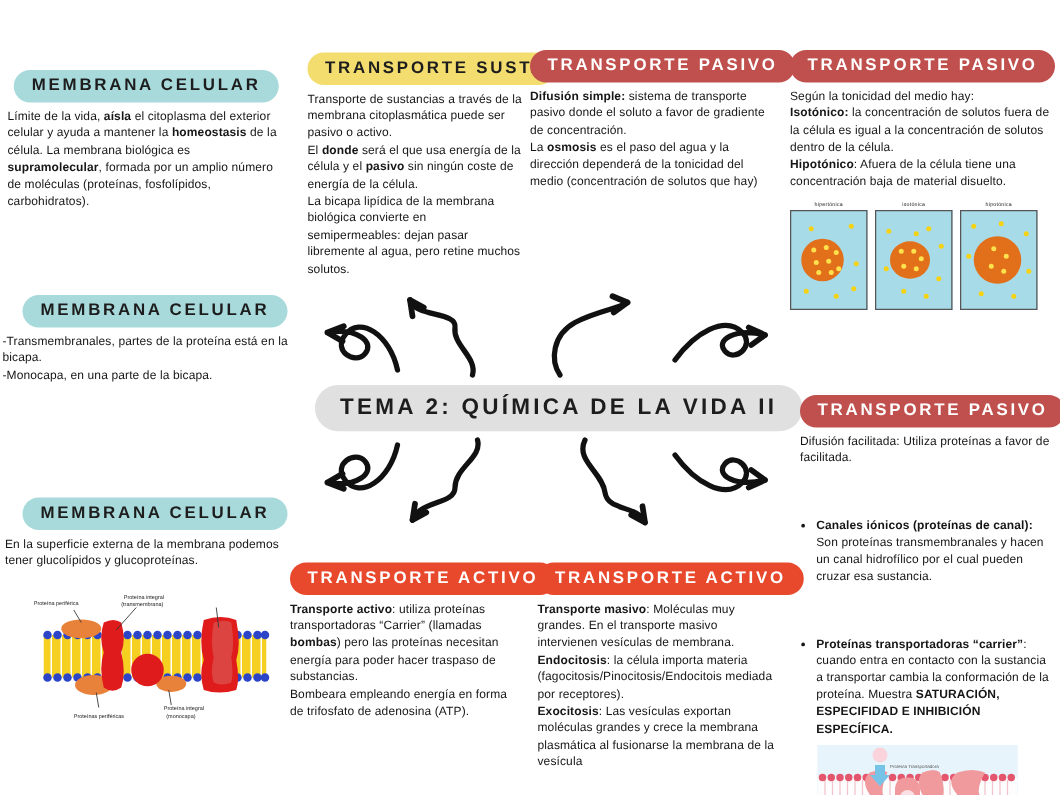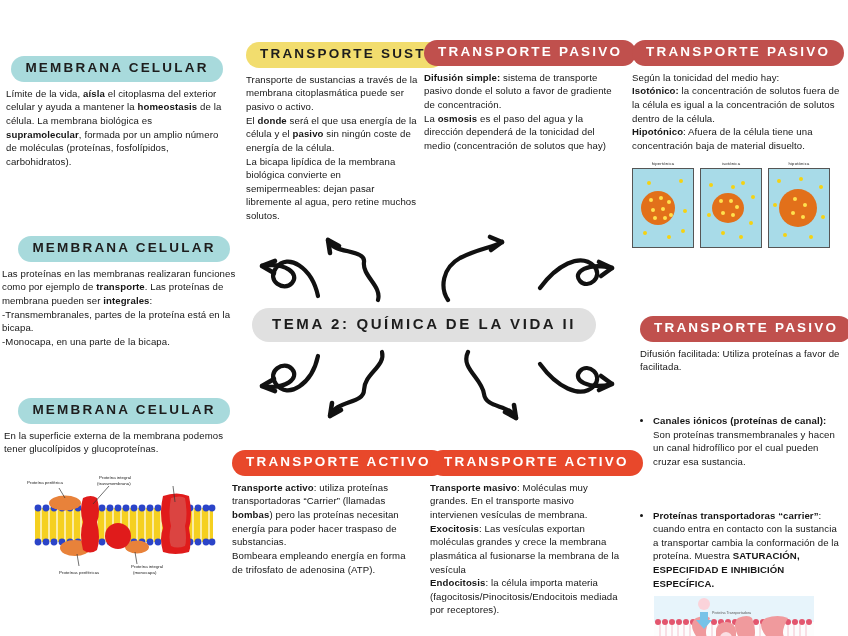--- a/index.html
+++ b/index.html
@@ -21,21 +21,21 @@
     font-size:13.5px;
     font-weight:700;
     letter-spacing:2.2px;
     white-space:nowrap;
     line-height:1.1;
   }
   .pill.teal{background:#a8dadc;color:#1d1d1d;}
   .pill.yellow{background:#f2dd6e;color:#1d1d1d;}
   .pill.darkred{background:#c0504d;color:#ffffff;}
   .pill.orange{background:#e8482b;color:#ffffff;}
-  .pill.grey{background:#e0e0e0;color:#1d1d1d;letter-spacing:2.6px;font-size:15px;padding:8px 20px 9px 20px;border-radius:26px;}
+  .pill.grey{background:#e0e0e0;color:#1d1d1d;letter-spacing:2.6px;font-size:18px;padding:8px 20px 9px 20px;border-radius:26px;}
 
   
   .block{position:absolute;}
   .body-text{
     font-size:9.6px;
     line-height:1.42;
     color:#161616;
     letter-spacing:.1px;
     margin-top:5px;
   }
@@ -130,21 +130,20 @@
     <div class="body-text">
       <p><span>Límite de la vida, </span><b>aísla</b><span> el citoplasma del exterior celular y ayuda a mantener la </span><b>homeostasis</b><span> de la célula. La membrana biológica es </span><b>supramolecular</b><span>, formada por un amplio número de moléculas (proteínas, fosfolípidos, carbohidratos).</span></p>
     </div>
   </div>
 
   <div class="block" style="left:2px;top:236px;width:244px;">
     <div style="text-align:center;">
       <span class="pill teal">MEMBRANA CELULAR</span>
     </div>
     <div class="body-text">
-      <p><span>Las proteínas en las membranas realizaran funciones como por ejemplo de </span><b>transporte</b><span>. Las proteínas de membrana pueden ser </span><b>integrales</b><span>:</span></p>
       <p>-Transmembranales, partes de la proteína está en la bicapa.</p>
       <p>-Monocapa, en una parte de la bicapa.</p>
     </div>
   </div>
 
   <div class="block" style="left:4px;top:398px;width:240px;">
     <div style="text-align:center;">
       <span class="pill teal">MEMBRANA CELULAR</span>
     </div>
     <div class="body-text">
@@ -439,18 +438,18 @@
     <div class="body-text">
       <p><b>Transporte activo</b><span>: utiliza proteínas transportadoras “Carrier” (llamadas </span><b>bombas</b><span>) pero las proteínas necesitan energía para poder hacer traspaso de substancias.</span></p>
       <p>Bombeara empleando energía en forma de trifosfato de adenosina (ATP).</p>
     </div>
   </div>
 
   <div class="block" style="left:430px;top:450px;width:192px;">
     <span class="pill orange">TRANSPORTE ACTIVO</span>
     <div class="body-text">
       <p><b>Transporte masivo</b><span>: Moléculas muy grandes. En el transporte masivo intervienen vesículas de membrana.</span></p>
+      <p><b>Endocitosis</b><span>: la célula importa materia (fagocitosis/Pinocitosis/Endocitois mediada por receptores).</span></p>
       <p><b>Exocitosis</b><span>: Las vesículas exportan moléculas grandes y crece la membrana plasmática al fusionarse la membrana de la vesícula</span></p>
-      <p><b>Endocitosis</b><span>: la célula importa materia (fagocitosis/Pinocitosis/Endocitois mediada por receptores).</span></p>
     </div>
   </div>
 
 </div>
 
 </body></html>

